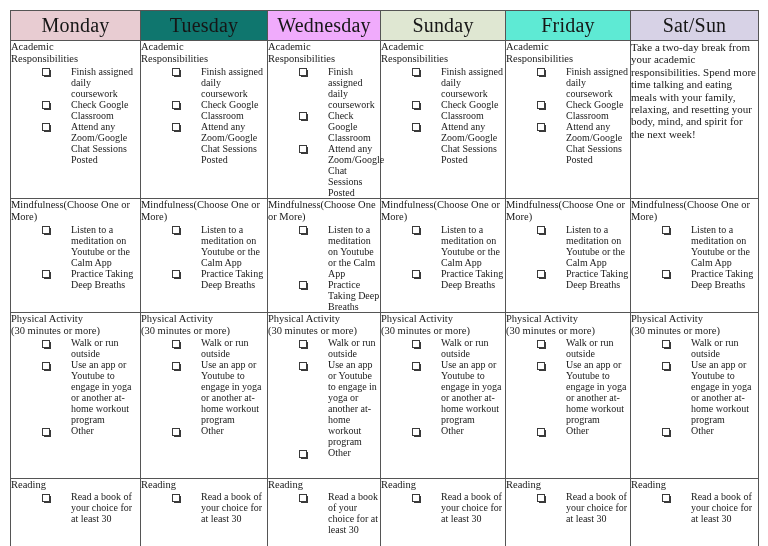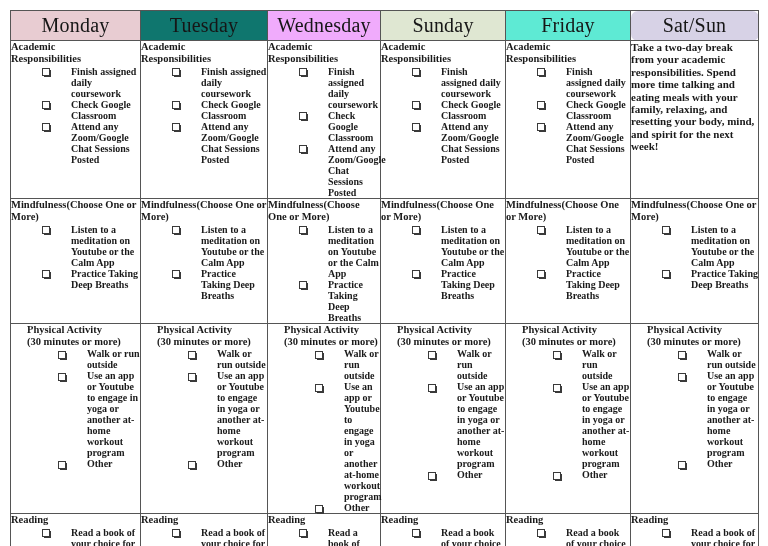--- a/index.html
+++ b/index.html
@@ -53,21 +53,20 @@
     line-height: 29px;
     letter-spacing: 0.2px;
     color: #161616;
   }
 
   
   td.cell {
     padding: 5px 4px 4px 5px;
     font-size: 10.5px;
     line-height: 12.4px;
-    font-weight: bold;
   }
 
   .cell-title {
     margin: 0 0 0 0;
     font-size: 10.5px;
     line-height: 12.4px;
     white-space: pre-line;
   }
 
   .task-list {
@@ -101,21 +100,21 @@
 
   .prose {
     margin: 0;
     font-size: 11px;
     line-height: 12.4px;
   }
 
   
   tr.row-academic    td.cell { height: 140px; }
   tr.row-mindfulness td.cell { height: 105px; }
-  tr.row-physical    td.cell { height: 165px; padding-left: 16px; }
+  tr.row-physical    td.cell { height: 165px; }
   tr.row-reading     td.cell { height: 70px; }
 </style>
 </head>
 <body>
 
 <div class="sheet">
   <table class="planner">
     <colgroup>
       <col class="c0">
         <col class="c1">
@@ -124,21 +123,21 @@
         <col class="c4">
         <col class="c5">
     </colgroup>
     <thead>
       <tr>
         <th class="day-head" style="background: rgb(232, 204, 210);">Monday</th>
         <th class="day-head" style="background: #0f766e;">Tuesday</th>
         <th class="day-head" style="background: #f0abfc;">Wednesday</th>
         <th class="day-head" style="background: rgb(223, 231, 210);">Sunday</th>
         <th class="day-head" style="background: #5eead4;">Friday</th>
-        <th class="day-head" style="background: rgb(215, 210, 230); border-radius: 7px;">Sat/Sun</th>
+        <th class="day-head" style="background: rgb(215, 210, 230);">Sat/Sun</th>
       </tr>
     </thead>
     <tbody>
       <tr class="row-academic">
           <td class="cell">
             <div class="cell-title">Academic
 Responsibilities</div>
             <ul class="task-list">
               <li class="task-item">
                 <span class="task-box"></span>

